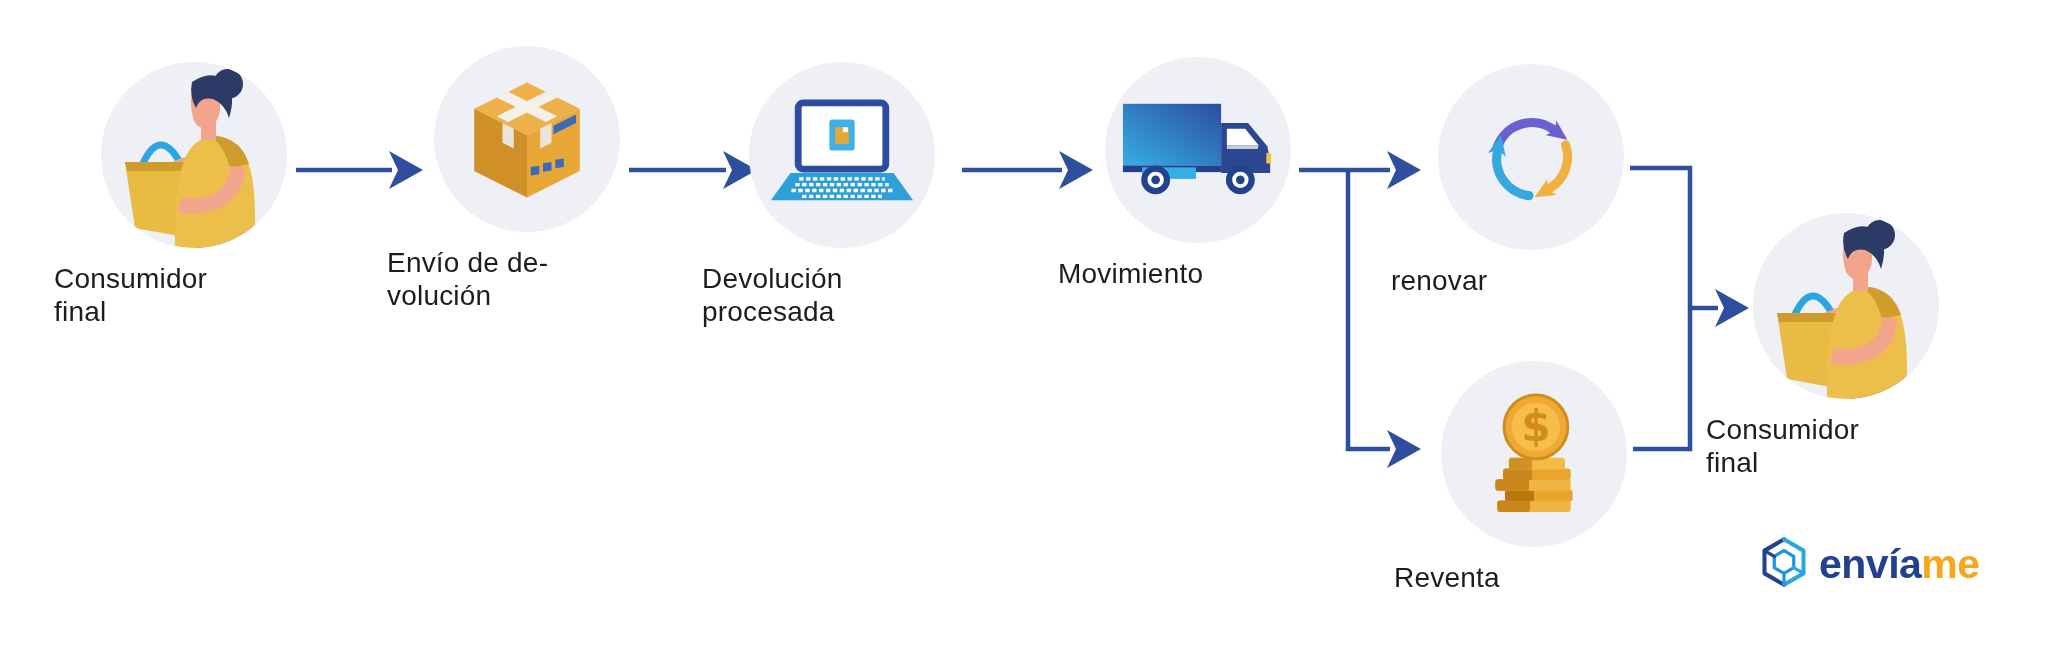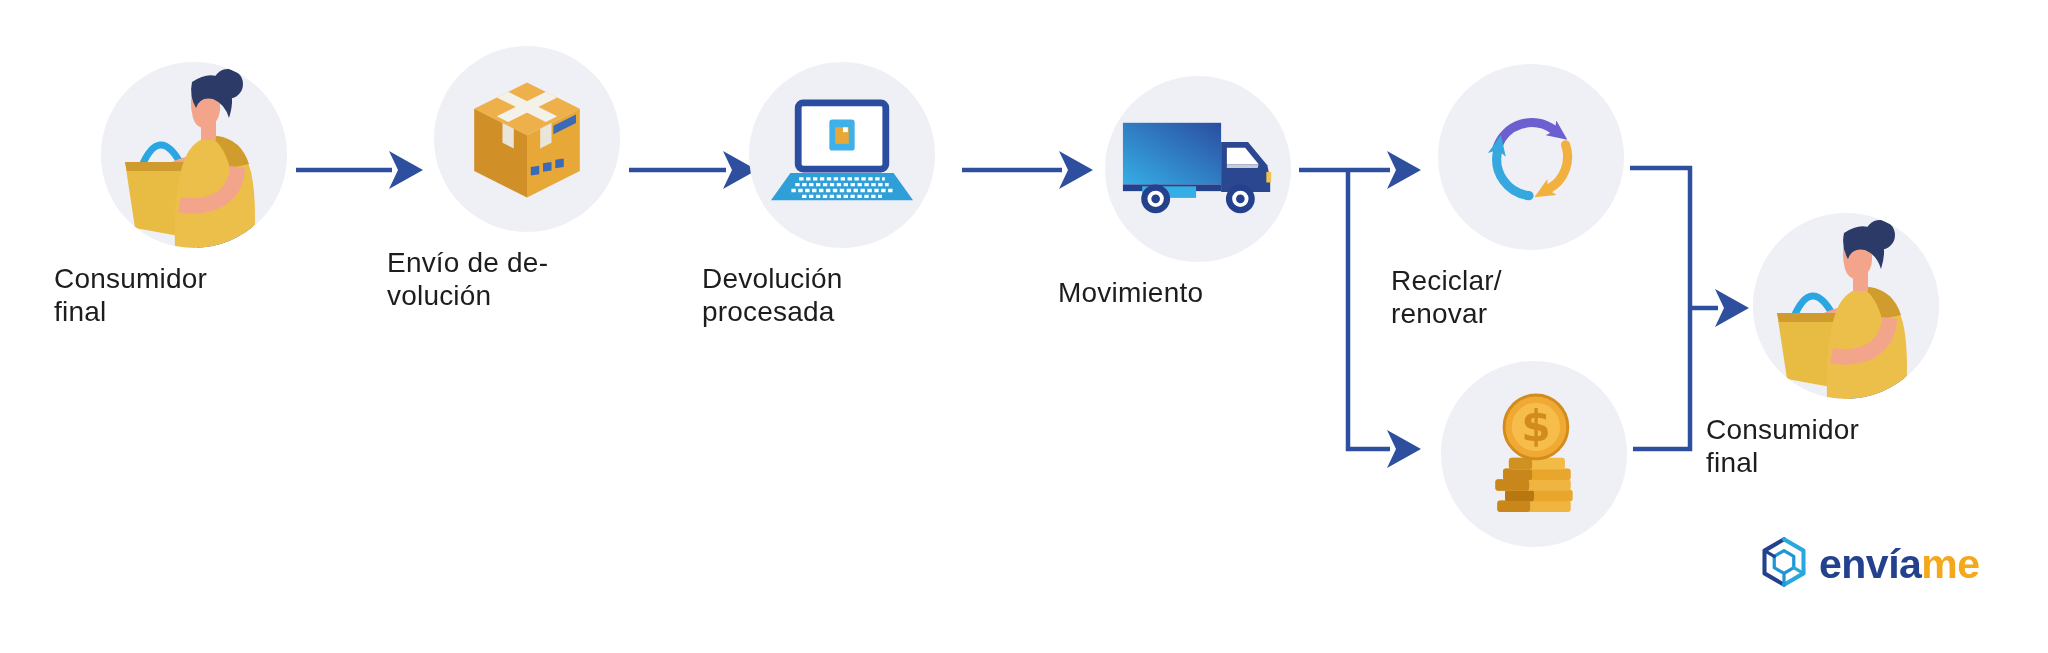--- a/index.html
+++ b/index.html
@@ -124,21 +124,21 @@
           <line x1="34" y1="100" x2="116" y2="100"></line>
         </g>
       </svg>
     </div>
     <div class="node-label">
       <span>Devolución</span>
       <span>procesada</span>
     </div>
   </div>
 
-  <div class="node" style="left:1105px;top:76px">
+  <div class="node" style="left:1105px;top:57px">
     <div class="node-circle">
       <svg width="154" height="104" viewBox="0 0 160 108">
         <defs>
           <linearGradient id="truckGrad" x1="0" y1="1" x2="1" y2="0">
             <stop offset="0" stop-color="#35aee6"></stop>
             <stop offset="1" stop-color="#2b4da0"></stop>
           </linearGradient>
         </defs>
         <rect x="2" y="6" width="102" height="64" fill="url(#truckGrad)"></rect>
         <rect x="2" y="70" width="102" height="7" fill="#24418e"></rect>
@@ -173,21 +173,20 @@
           <marker id="rhB" markerUnits="userSpaceOnUse" markerWidth="20" markerHeight="18" refX="3" refY="9" orient="auto">
             <path d="M0 0 L20 9 L0 18 L5 9 Z" fill="#35a8e0"></path>
           </marker>
         </defs>
         <path d="M27 50 A36 36 0 0 1 82 33" fill="none" stroke="#6c5fd0" stroke-width="9" stroke-linecap="round" marker-end="url(#rhP)"></path>
         <path d="M94 48 A36 36 0 0 1 78 91" fill="none" stroke="#f2b03f" stroke-width="9" stroke-linecap="round" marker-end="url(#rhA)"></path>
         <path d="M58 98 A36 36 0 0 1 27 55" fill="none" stroke="#35a8e0" stroke-width="9" stroke-linecap="round" marker-end="url(#rhB)"></path>
       </svg>
     </div>
     <div class="node-label">
-      <span>Reciclar/</span>
       <span>renovar</span>
     </div>
   </div>
 
   <div class="node" style="left:1441px;top:361px">
     <div class="node-circle">
       <svg width="116" height="128" viewBox="0 0 120 132">
         <g>
           <rect x="22" y="114" width="76" height="12" rx="3" fill="#f0b540"></rect>
           <rect x="22" y="114" width="34" height="12" rx="3" fill="#c8861b"></rect>
@@ -198,20 +197,24 @@
           <rect x="28" y="81" width="70" height="12" rx="3" fill="#e8a62c"></rect>
           <rect x="28" y="81" width="30" height="12" rx="3" fill="#c8861b"></rect>
           <rect x="34" y="70" width="58" height="12" rx="3" fill="#f2bb45"></rect>
           <rect x="34" y="70" width="24" height="12" rx="3" fill="#cf9222"></rect>
         </g>
         <circle cx="62" cy="38" r="33" fill="#f0a932"></circle>
         <circle cx="62" cy="38" r="33" fill="none" stroke="#d28c1d" stroke-width="3"></circle>
         <circle cx="62" cy="38" r="25" fill="#f6bd4b"></circle>
         <text x="62" y="53" font-size="44" font-weight="bold" fill="#d28c1d" text-anchor="middle" font-family="'DejaVu Sans',sans-serif">$</text>
       </svg>
+    </div>
+    <div class="node-label">
+      <span>Reventa</span>
+      <span></span>
     </div>
   </div>
 
   <div class="node" style="left:1753px;top:213px">
     <div class="node-circle">
       <svg width="186" height="186" viewBox="0 0 186 186">
         <defs>
             <clipPath id="wc2">
               <circle cx="93" cy="93" r="93"></circle>
             </clipPath>

